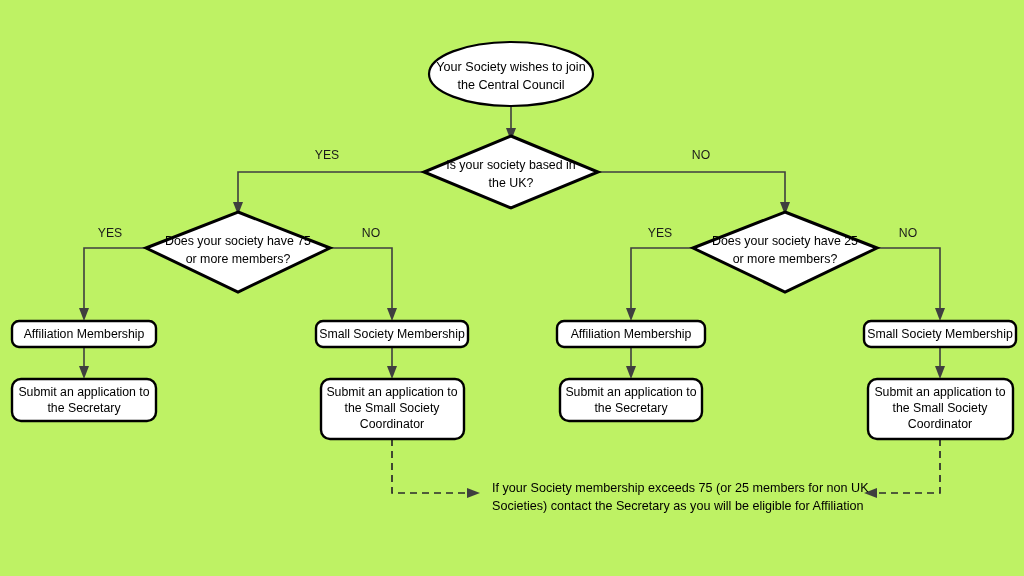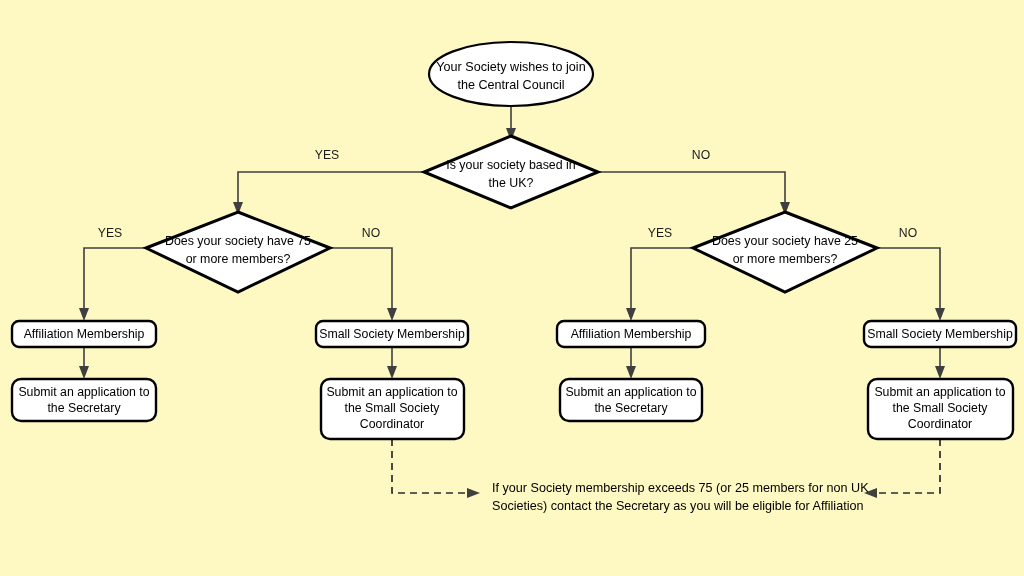--- a/index.html
+++ b/index.html
@@ -11,21 +11,21 @@
   body {
     width: 1024px;
     height: 576px;
     overflow: hidden;
     font-family: "Liberation Sans", sans-serif;
   }
   #flowchart-root {
     position: relative;
     width: 1024px;
     height: 576px;
-    background: #fef9c3;
+    background: #bef264;
   }
   svg.flow-canvas {
     position: absolute;
     top: 0;
     left: 0;
     width: 1024px;
     height: 576px;
     display: block;
   }
   .shape-stroke {

